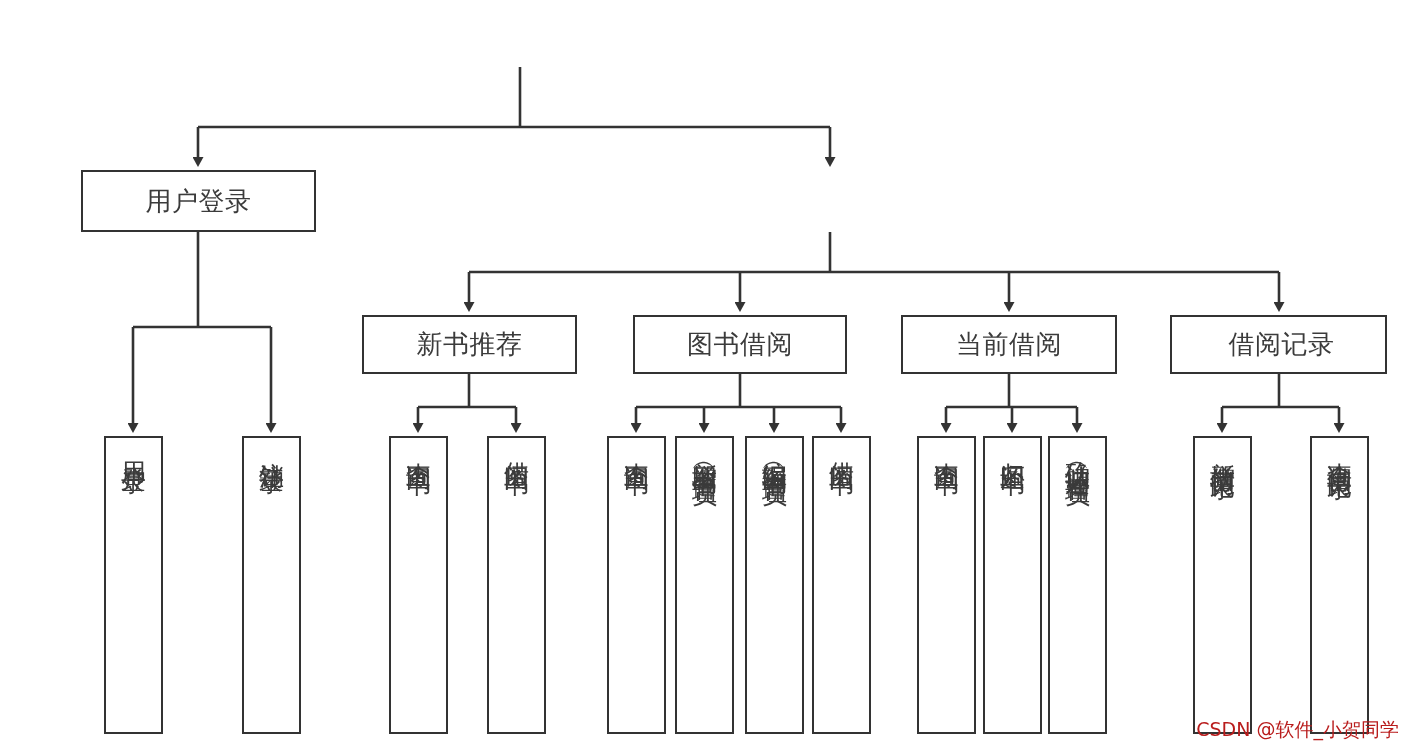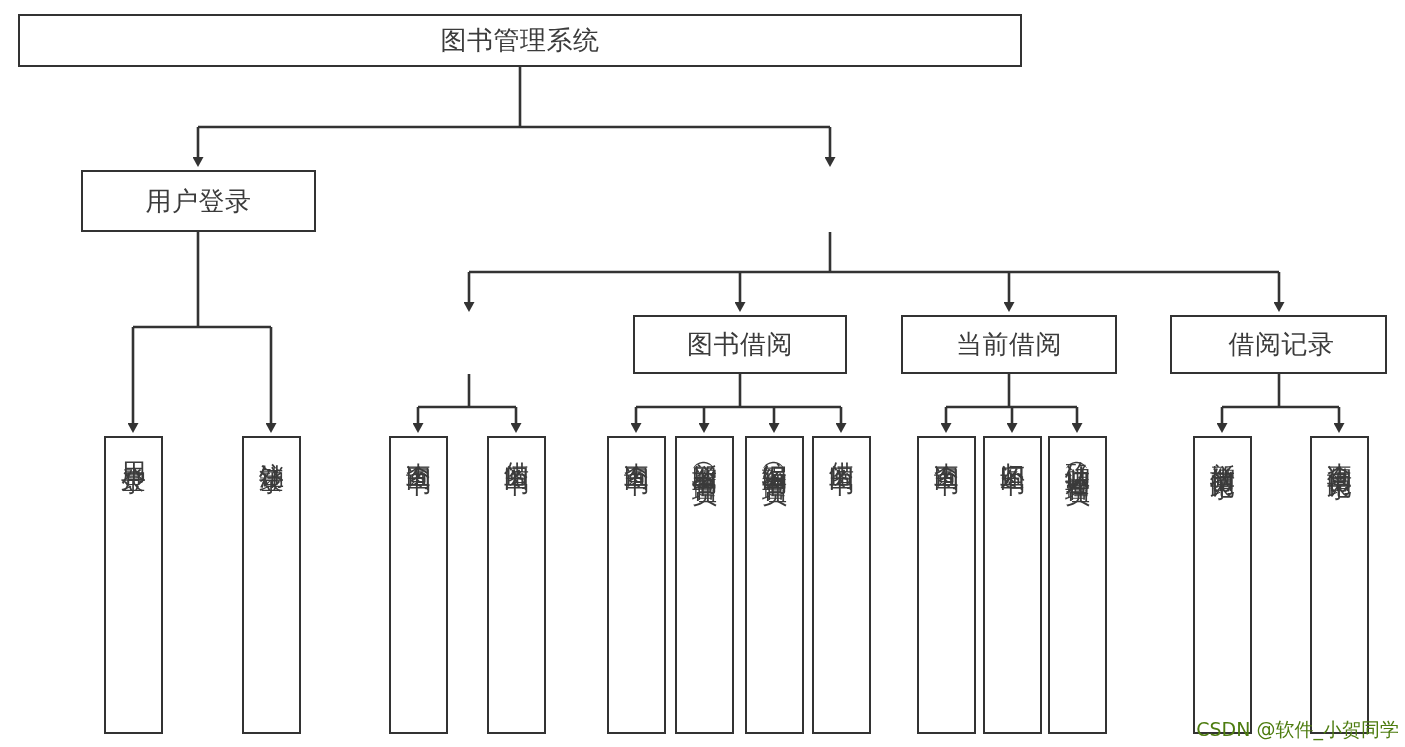--- a/index.html
+++ b/index.html
@@ -62,21 +62,21 @@
     white-space: nowrap;
   }
   .node.vert.tall .label {
     font-size: 25px;
   }
   #watermark {
     position: absolute;
     right: 6px;
     bottom: 4px;
     font-size: 19px;
-    color: #4d7c0f;
+    color: #b91c1c;
     z-index: 5;
     white-space: nowrap;
     font-family: "DejaVu Sans", "Liberation Sans", sans-serif;
     text-align: right;
   }
 </style>
 </head>
 <body>
 
 <div id="canvas">
@@ -124,29 +124,29 @@
       <path d="M1012,407 L1012,424" marker-end="url(#arrow)"></path>
       <path d="M1077,407 L1077,424" marker-end="url(#arrow)"></path>
 
       <path d="M1279,374 L1279,407"></path>
       <path d="M1222,407 L1339,407"></path>
       <path d="M1222,407 L1222,424" marker-end="url(#arrow)"></path>
       <path d="M1339,407 L1339,424" marker-end="url(#arrow)"></path>
     </g>
   </svg>
 
-  <div class="node root horiz" style="left:18px; top:14px; width:1004px; height:53px;">
-    <span class="label">图书管理系统</span>
-  </div>
 
   <div class="node horiz" style="left:81px; top:170px; width:235px; height:62px;">
     <span class="label">用户登录</span>
   </div>
 
 
+  <div class="node horiz" style="left:362px; top:315px; width:215px; height:59px;">
+    <span class="label">新书推荐</span>
+  </div>
 
   <div class="node horiz" style="left:901px; top:315px; width:216px; height:59px;">
     <span class="label">当前借阅</span>
   </div>
 
   <div class="node horiz" style="left:633px; top:315px; width:214px; height:59px;">
     <span class="label">图书借阅</span>
   </div>
 
   <div class="node horiz" style="left:1170px; top:315px; width:217px; height:59px;padding-left:6px;">

